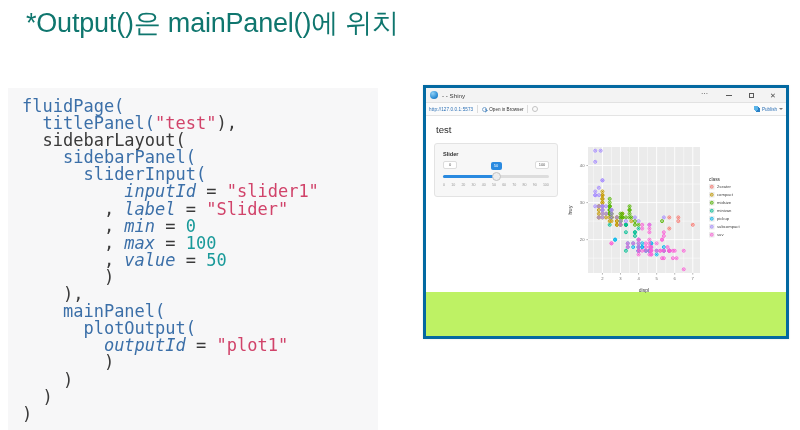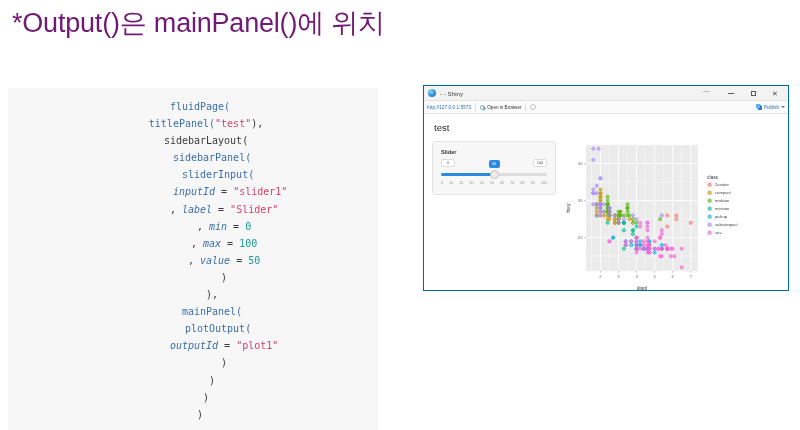--- a/index.html
+++ b/index.html
@@ -12,66 +12,65 @@
     height: 430px;
     position: relative;
     overflow: hidden;
     font-family: "Liberation Sans", sans-serif;
     color: #000;
   }
 
   
   #slide-title {
     position: absolute;
-    left: 12px;
+    left: 26px;
     top: 6px;
     font-size: 27px;
     font-weight: 400;
     line-height: 34px;
-    color: #701a75;
+    color: #0f766e;
     letter-spacing: -0.2px;
     white-space: nowrap;
   }
 
   
   #code-block {
     position: absolute;
     left: 8px;
     top: 88px;
     width: 370px;
     height: 342px;
     background: #f7f7f8;
     padding: 10px 0 0 0;
     box-sizing: border-box;
   }
   #code-listing {
     font-family: "DejaVu Sans Mono", monospace;
-    font-size: 10px;
+    font-size: 17px;
     line-height: 17.1px;
     white-space: pre;
     padding-left: 14px;
     color: #2b2b2b;
-    text-align: center;
   }
   .code-line { white-space: pre; }
   .tok-fn    { color: #3b6fa8; }
   .tok-str   { color: #d1436a; }
   .tok-num   { color: #1a9a9a; }
   .tok-plain { color: #3a3a3a; }
   .tok-arg   { color: #3b6fa8; font-style: italic; }
 
   
   #shiny-window {
     position: absolute;
     left: 423px;
     top: 85px;
     width: 366px;
-    height: 206px;
-    background: #3b82f6;
-    border: 1px solid #0369a1;
+    height: 254px;
+    background: #bef264;
+    border: 3px solid #0369a1;
     box-sizing: border-box;
     box-shadow: 0 0 2px rgba(0,0,0,.10);
     overflow: hidden;
   }
   .titlebar {
     height: 15px;
     background: #f3f3f3;
     border-bottom: 1px solid #e2e2e2;
     display: flex;
     align-items: center;

